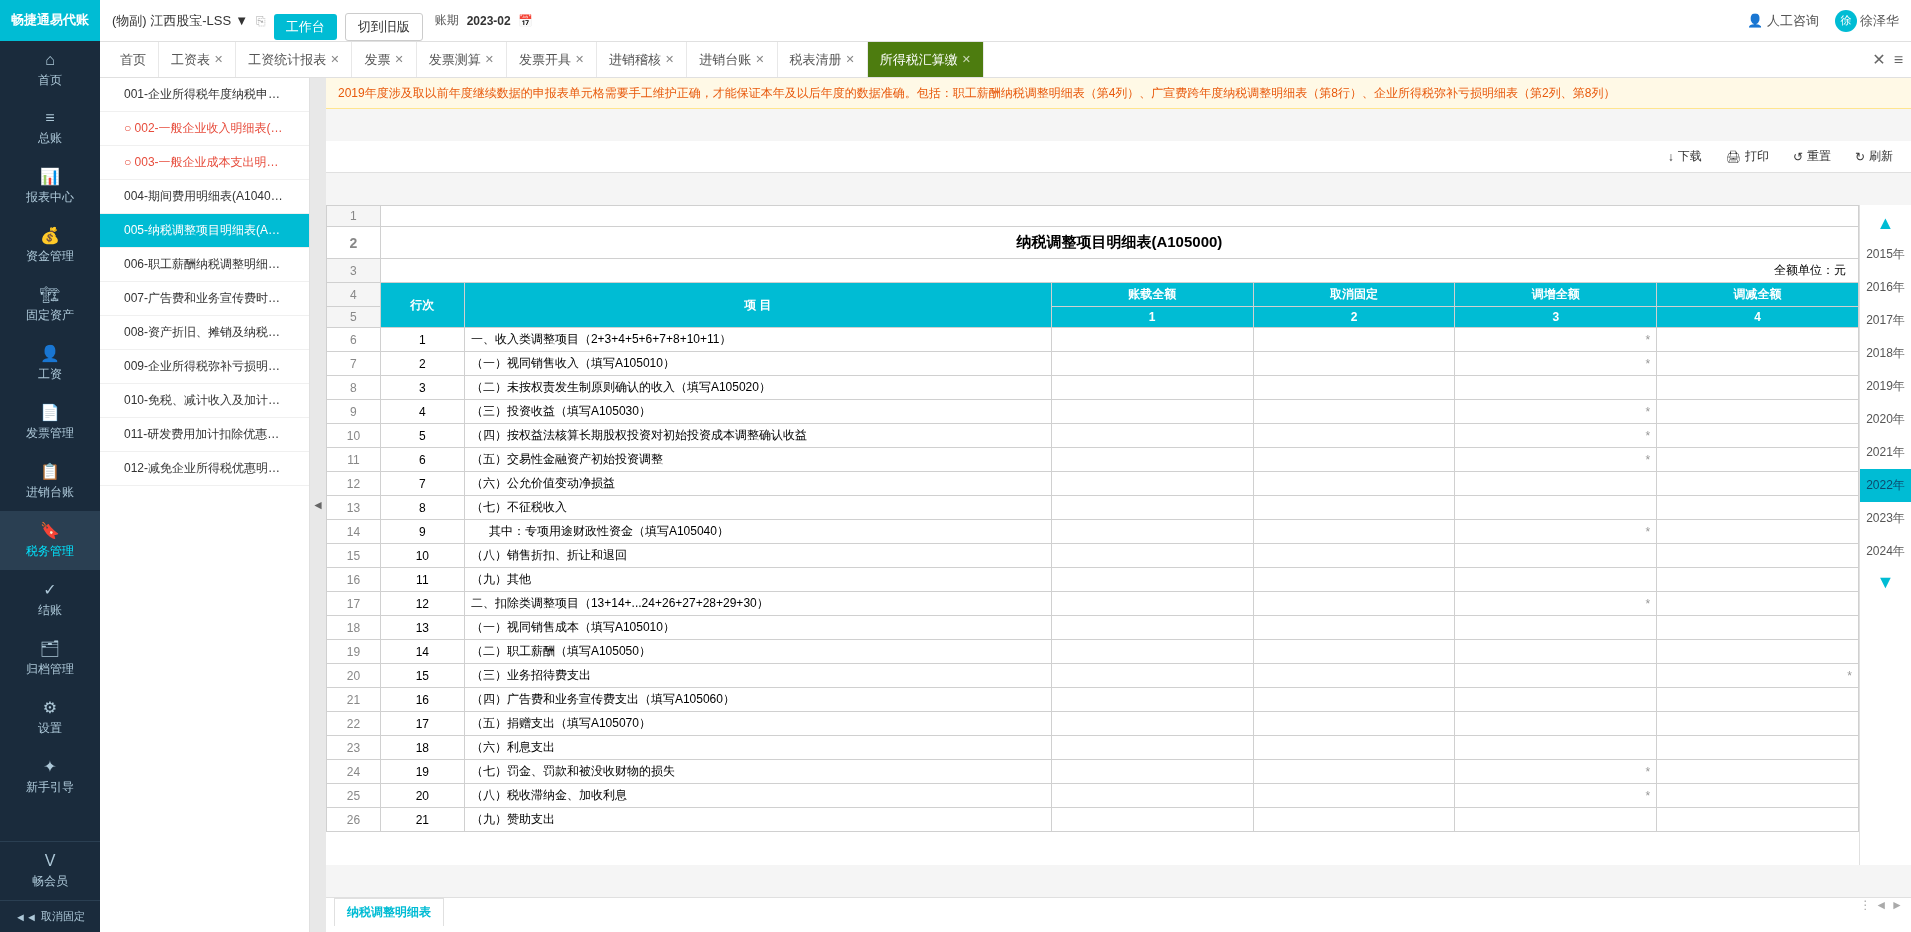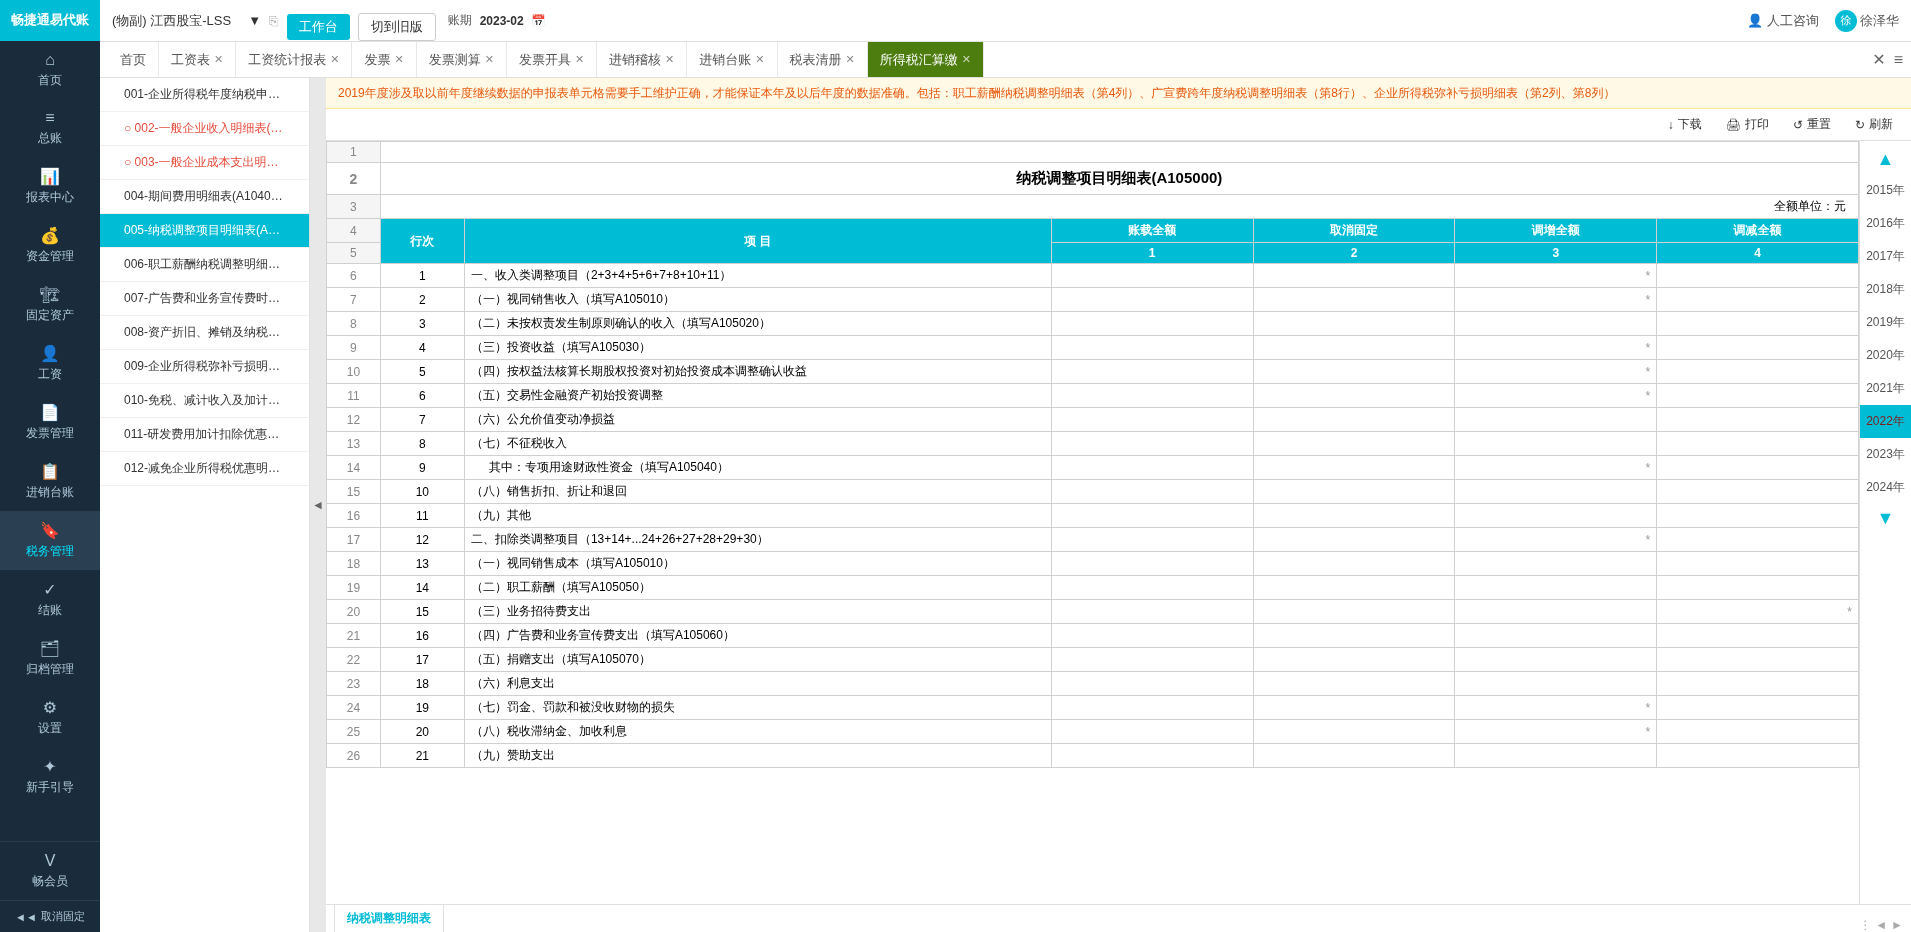--- a/index.html
+++ b/index.html
@@ -69,21 +69,21 @@
       align-items: center;
       padding: 0 12px;
       height: 42px;
       border-bottom: 1px solid #e0e0e0;
       gap: 8px;
       flex-shrink: 0;
     }
     .topbar-company {
       display: flex;
       align-items: center;
-      gap: 17px;
+      gap: 4px;
       font-size: 13px;
       color: #333;
       cursor: pointer;
     }
     .topbar-btn {
       padding: 4px 12px;
       border-radius: 3px;
       border: none;
       cursor: pointer;
       font-size: 13px;
@@ -185,20 +185,21 @@
       font-size: 12px;
       color: #666;
     }
 
     
     .right-area {
       flex: 1;
       display: flex;
       flex-direction: column;
       overflow: hidden;
+      gap: 32px;
     }
 
     
     .warning-banner {
       background: #fff9e6;
       border-bottom: 1px solid #ffe58f;
       padding: 6px 12px;
       font-size: 12px;
       color: #e8590c;
       line-height: 1.5;
@@ -239,21 +240,21 @@
       overflow-y: auto;
     }
     .year-item {
       width: 100%;
       text-align: center;
       padding: 8px 2px;
       font-size: 12px;
       color: #555;
       cursor: pointer;
     }
-    .year-item.active { background: #00bcd4; color: #7f1d1d; }
+    .year-item.active { background: #00bcd4; color: #0c4a6e; }
     .year-nav { font-size: 18px; color: #00bcd4; cursor: pointer; padding: 4px; }
 
     
     .spreadsheet-container {
       flex: 1;
       display: flex;
       overflow: hidden;
     }
     .spreadsheet-wrapper {
       flex: 1;
@@ -295,22 +296,22 @@
     table.sheet .asterisk { color: #999; }
     .col-xuhao { width: 50px; text-align: center; }
     .col-xiangmu { min-width: 280px; }
     .col-num { width: 120px; text-align: right; }
 
     
     .bottom-tabbar {
       background: white;
       border-top: 1px solid #e0e0e0;
       display: flex;
-      align-items: flex-end;
-      height: 28px;
+      align-items: flex-start;
+      height: 35px;
       padding: 0 8px;
       flex-shrink: 0;
     }
     .bottom-tab {
       padding: 0 12px;
       height: 28px;
       display: flex;
       align-items: center;
       font-size: 12px;
       color: #555;

